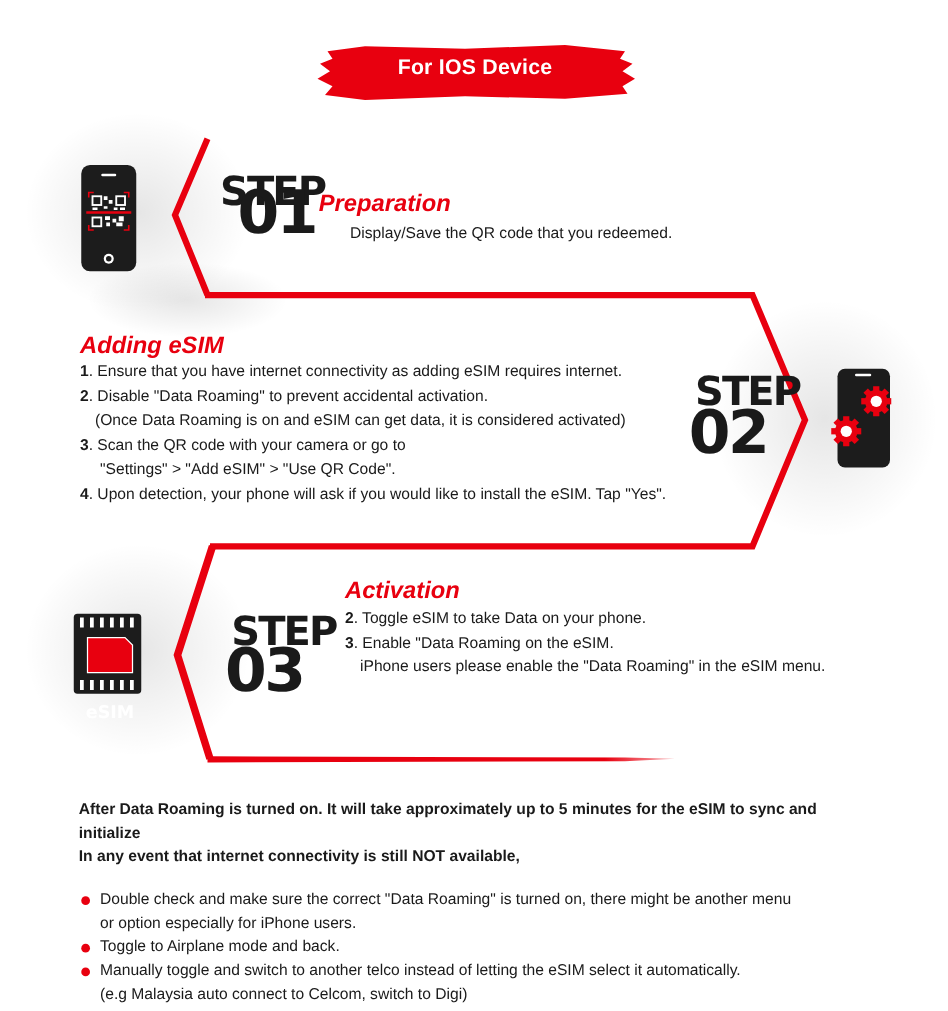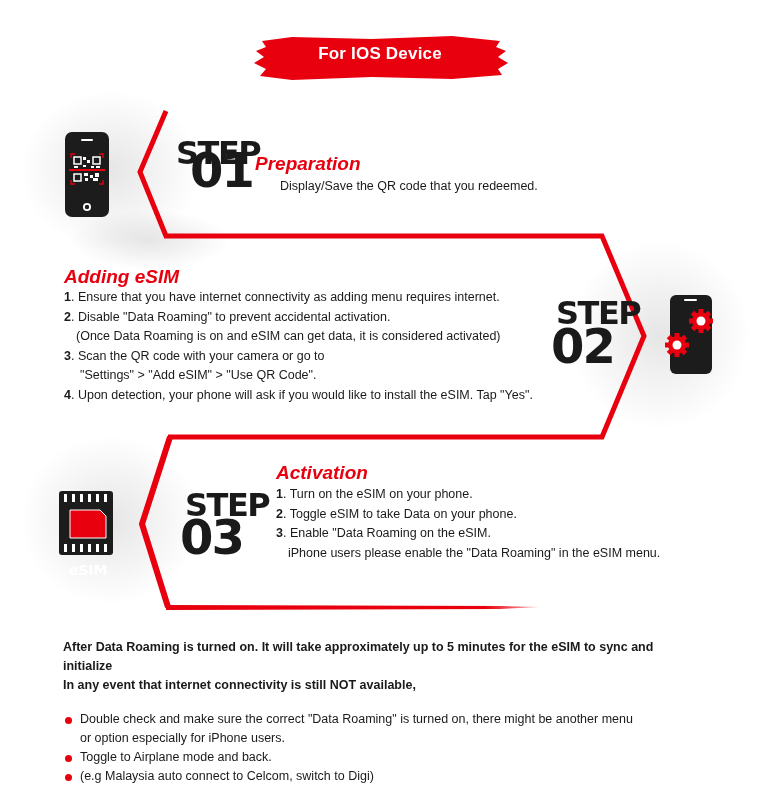--- a/index.html
+++ b/index.html
@@ -101,21 +101,21 @@
 </div>
 
 <div class="abs step-word" style="left:176px;top:137px;">STEP</div>
 <div class="abs step-num" style="left:174px;top:146px;margin-left:16px;">01</div>
 
 <div class="abs title-red" style="left:255px;top:154px;">Preparation</div>
 <div class="abs body-txt" style="left:255px;top:177px;margin-left:25px;">Display/Save the QR code that you redeemed.</div>
 
 <div class="abs title-red" style="left:64px;top:267px;">Adding eSIM</div>
 <div class="abs body-txt" style="left:64px;top:288px;width:480px;">
-  <div><span class="n">1</span><span>. Ensure that you have internet connectivity as adding menu requires internet.</span></div>
+  <div><span class="n">1</span><span>. Ensure that you have internet connectivity as adding eSIM requires internet.</span></div>
   <div><span class="n">2</span><span>. Disable "Data Roaming" to prevent accidental activation.</span></div>
   <div class="indent"><span>(Once Data Roaming is on and eSIM can get data, it is considered activated)</span></div>
   <div><span class="n">3</span><span>. Scan the QR code with your camera or go to</span></div>
   <div class="indent2"><span>"Settings" &gt; "Add eSIM" &gt; "Use QR Code".</span></div>
   <div><span class="n">4</span><span>. Upon detection, your phone will ask if you would like to install the eSIM. Tap "Yes".</span></div>
 </div>
 
 <div class="abs step-word" style="left:556px;top:297px;">STEP</div>
 <div class="abs step-num" style="left:551px;top:322px;">02</div>
 
@@ -166,35 +166,35 @@
     <path d="M12 20 L42 20 L48 26 L48 48 L12 48 Z" fill="#e8000f" stroke="#fff" stroke-width="1"></path>
   </svg>
   <div class="abs" style="left:10px;top:24px;width:40px;text-align:center;color:#fff;font-size:14px;font-weight:bold;font-family:'DejaVu Sans',sans-serif;margin-top:48px;">eSIM</div>
 </div>
 
 <div class="abs step-word" style="left:185px;top:489px;">STEP</div>
 <div class="abs step-num" style="left:180px;top:513px;">03</div>
 
 <div class="abs title-red" style="left:276px;top:463px;">Activation</div>
 <div class="abs body-txt" style="left:276px;top:485px;width:420px;">
-  <div><span class="n">1</span><span>. Turn on the eSIM on your phone.</span></div>
   <div><span class="n">2</span><span>. Toggle eSIM to take Data on your phone.</span></div>
   <div><span class="n">3</span><span>. Enable "Data Roaming on the eSIM.</span></div>
   <div class="indent"><span>iPhone users please enable the "Data Roaming" in the eSIM menu.</span></div>
 </div>
 
 <div id="footer" class="abs">
   <div class="b">After Data Roaming is turned on. It will take approximately up to 5 minutes for the eSIM to sync and initialize</div>
   <div class="b">In any event that internet connectivity is still NOT available,</div>
   <div class="bullet-row" style="margin-top:15px;">
     <span class="bullet"></span>
     <div>Double check and make sure the correct "Data Roaming" is turned on, there might be another menu</div>
     <div>or option especially for iPhone users.</div>
   </div>
   <div class="bullet-row">
     <span class="bullet"></span>
     <div>Toggle to Airplane mode and back.</div>
   </div>
   <div class="bullet-row">
     <span class="bullet"></span>
+    <div>Manually toggle and switch to another telco instead of letting the eSIM select it automatically.</div>
     <div>(e.g Malaysia auto connect to Celcom, switch to Digi)</div>
   </div>
 </div>
 
 </body></html>

